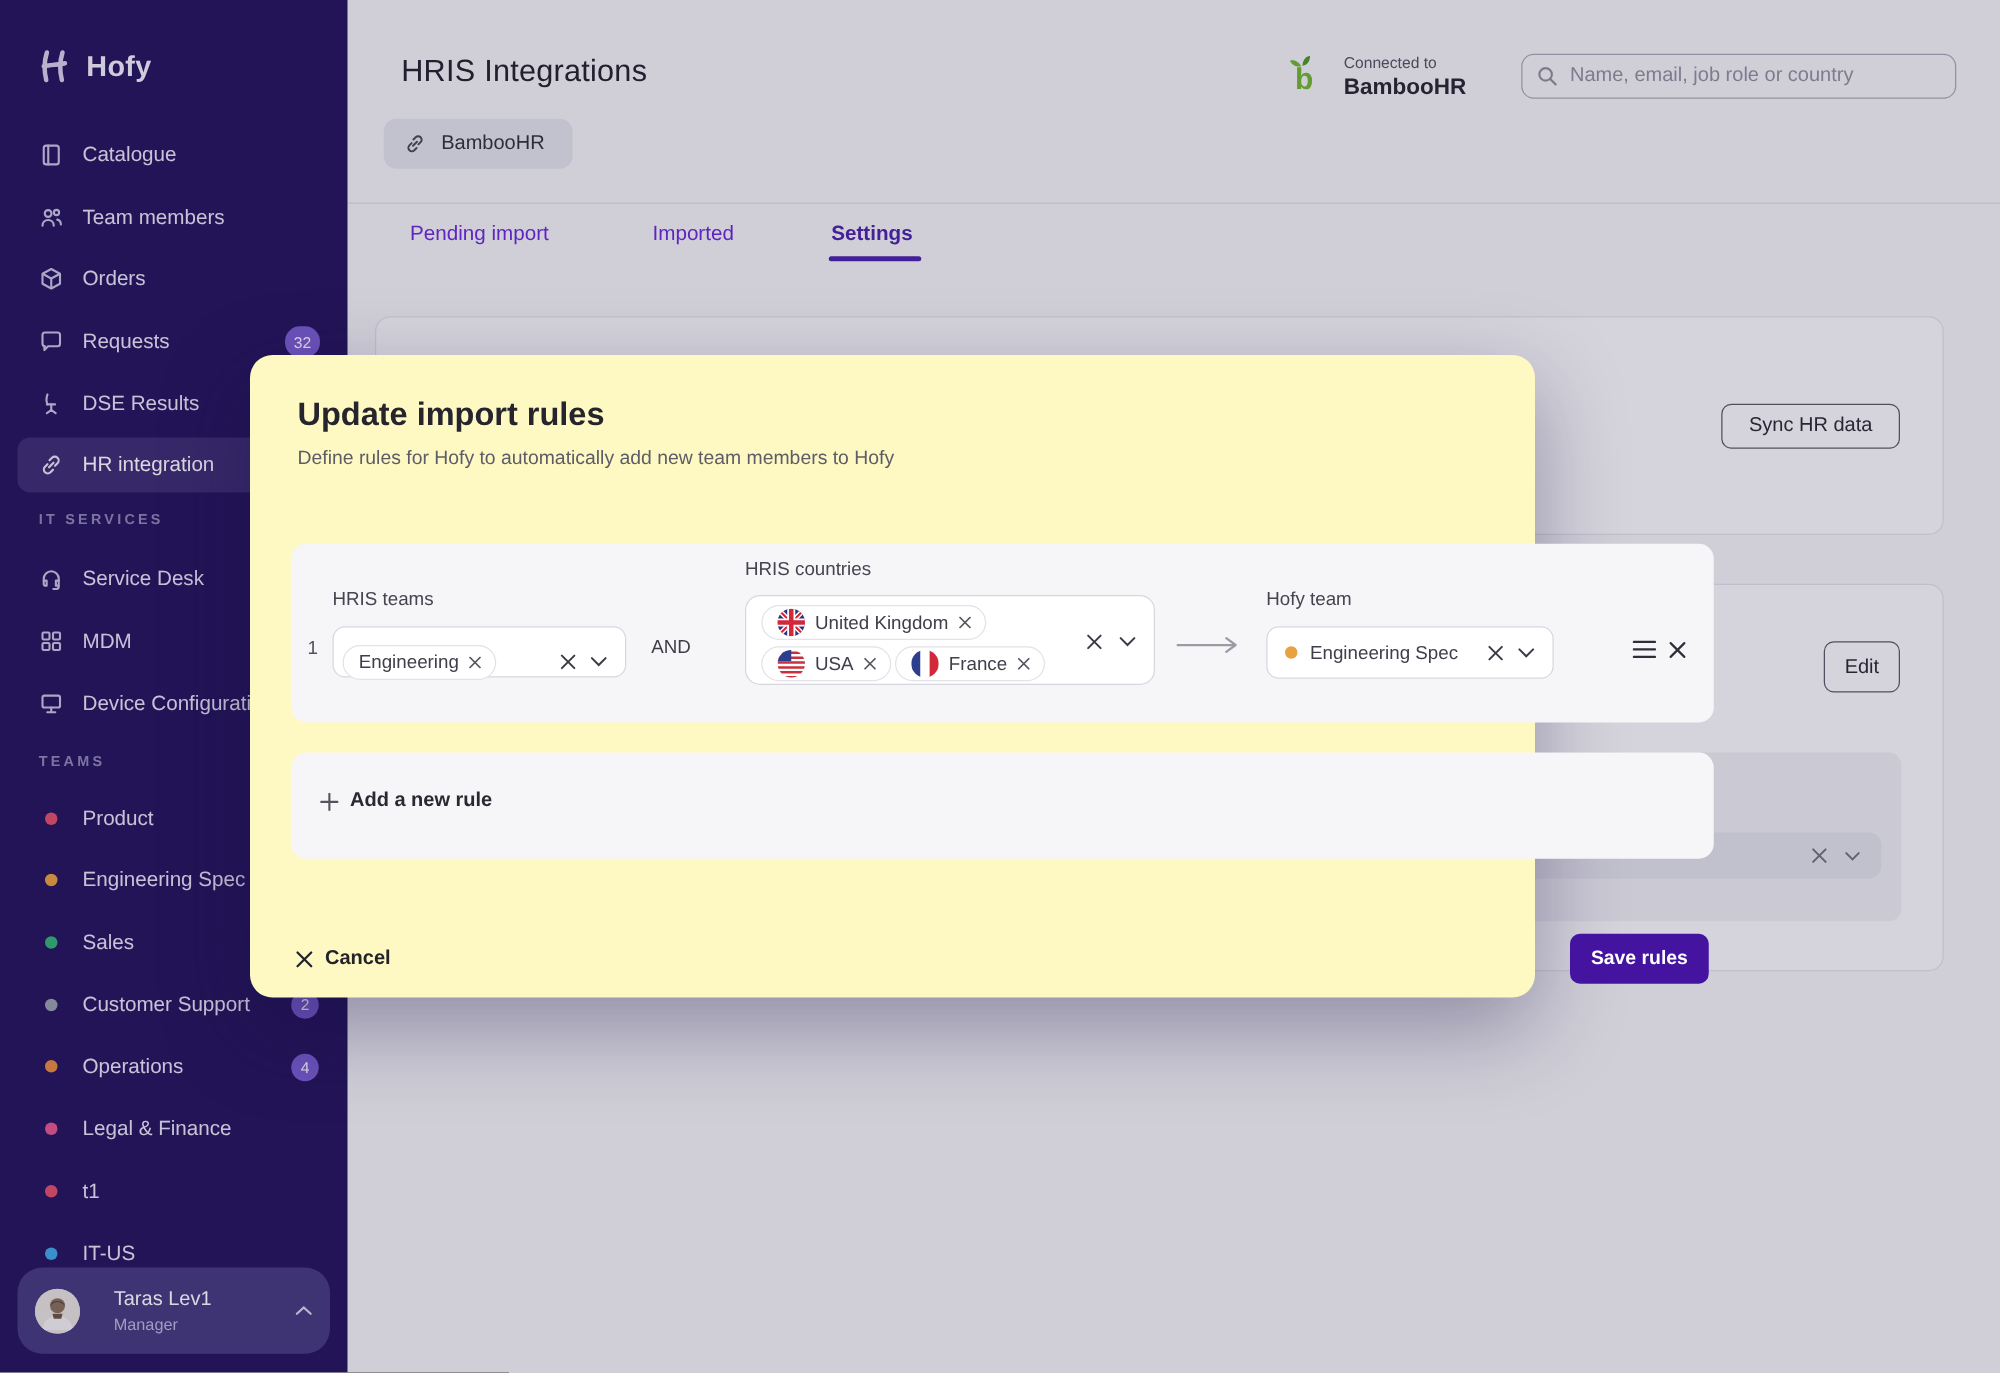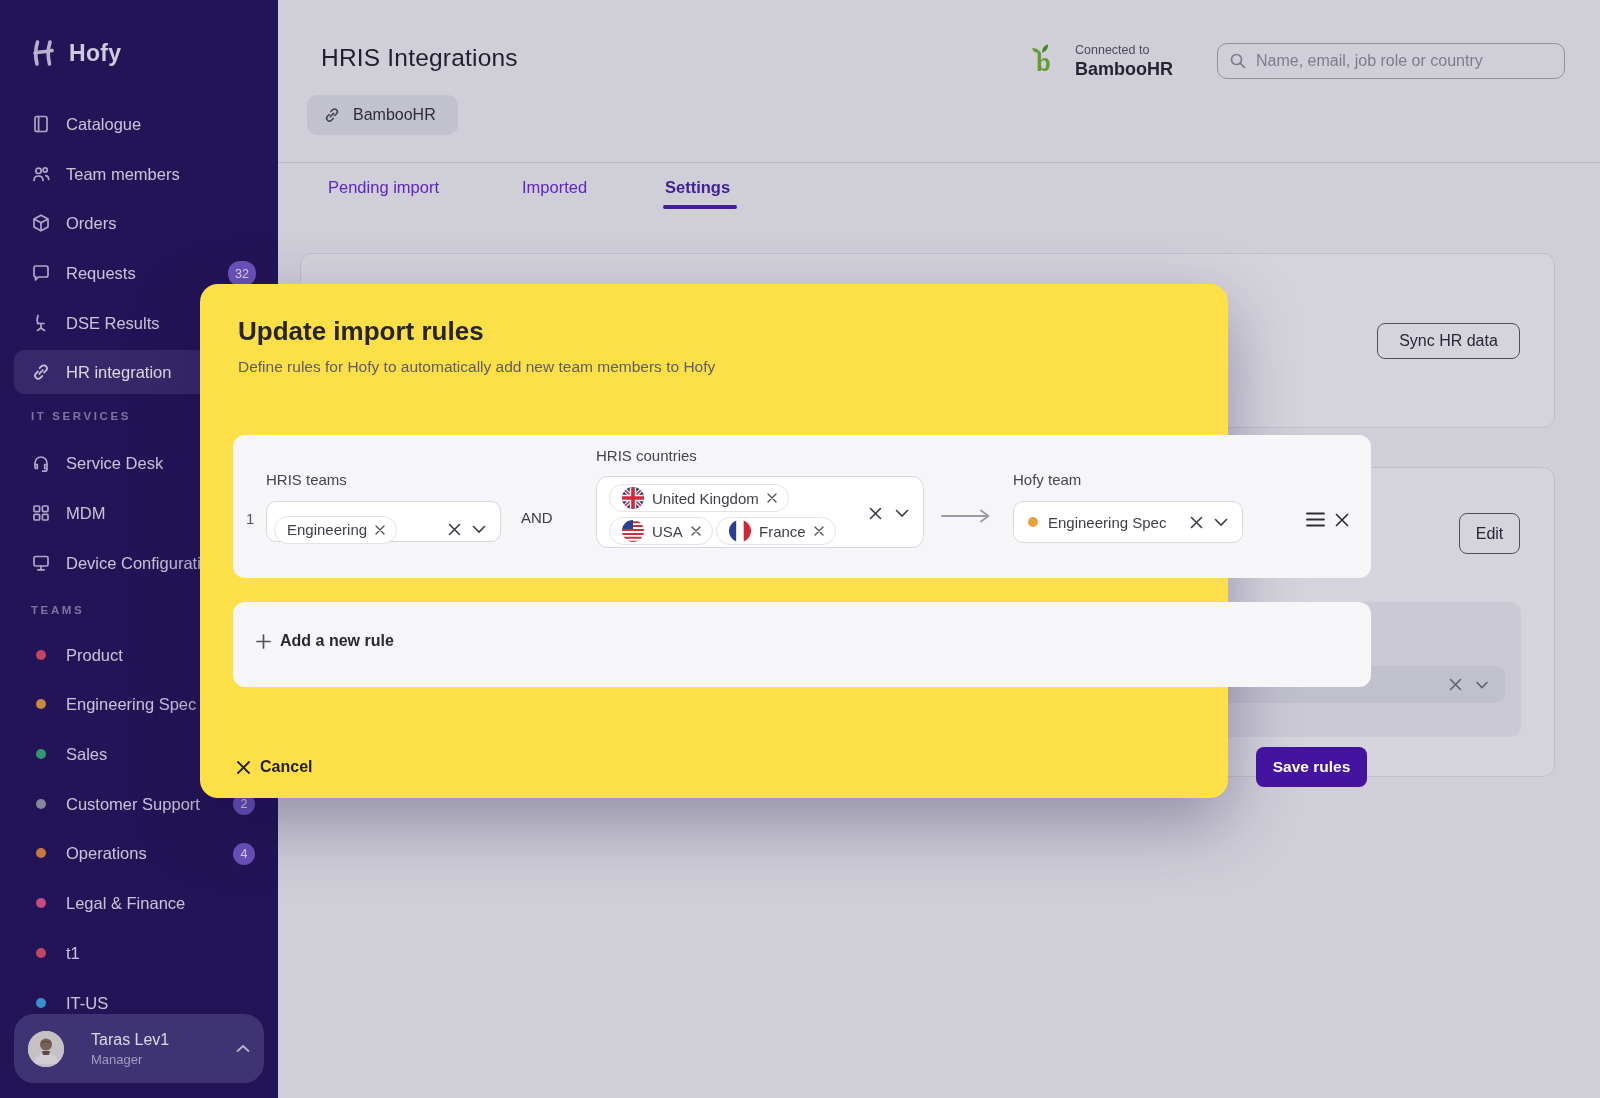--- a/index.html
+++ b/index.html
@@ -72,21 +72,21 @@
   }
   .ghost-panel { position:absolute; background:#ededf1; border-radius:10px; }
   .ghost-bar { position:absolute; background:#e2e2e9; border-radius:10px; }
   .ghost-icons { position:absolute; display:flex; gap:12px; color:#6f7079; }
 
   
   .dim { position:absolute; inset:0; background:rgba(30,25,70,0.17); z-index:40; }
 
   
   .modal {
-    position:absolute; left:200px; top:284px; width:1028px; height:514px; background:#fde047;
+    position:absolute; left:200px; top:284px; width:1028px; height:514px; background:#fef9c3;
     border-radius:18px; z-index:50; box-shadow:0 24px 70px rgba(25,15,70,.35);
   }
   .m-title { position:absolute; left:38px; top:32px; font-size:26px; font-weight:600; color:#26252e; }
   .m-sub { position:absolute; left:38px; top:74px; font-size:15.5px; color:#5d5c67; }
   .panel { position:absolute; left:33px; width:1138px; background:#f6f6f8; border-radius:12px; }
   .flabel { position:absolute; font-size:15px; color:#454450; white-space:nowrap; }
   .selbox { position:absolute; background:#fff; border:1.2px solid #d7d7de; border-radius:10px; }
   .chip {
     display:inline-flex; align-items:center; gap:8px; height:28px; padding:0 11px 0 12px;
     border:1px solid #e2e2e8; border-radius:14px; background:#fff;

